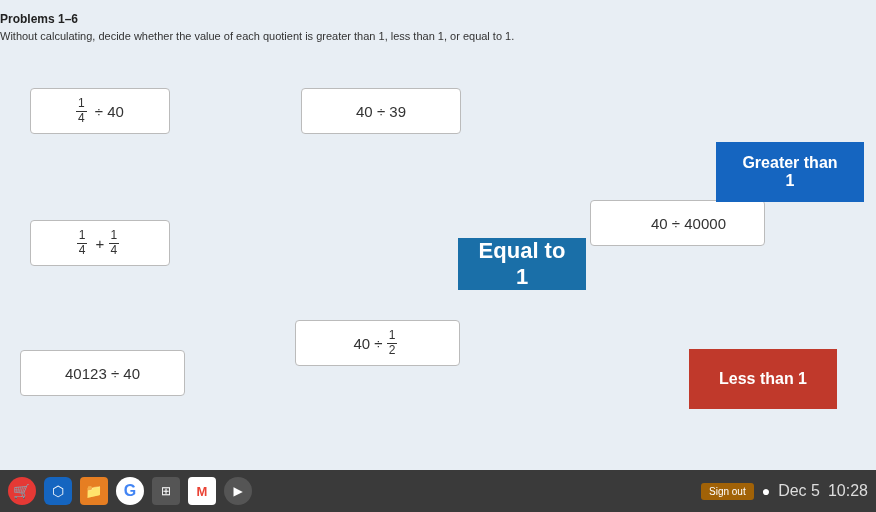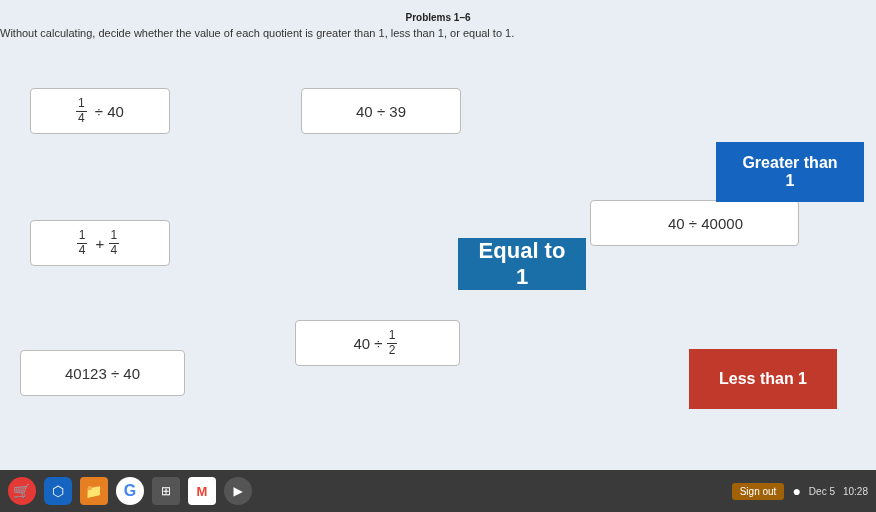--- a/index.html
+++ b/index.html
@@ -60,22 +60,22 @@
     #content {
       position: absolute;
       top: 0; left: 0;
       width: 876px;
       height: 480px;
       background: #e8eef4;
     }
 
     
     #title {
-      text-align: center;
-      font-size: 10px;
+      text-align: left;
+      font-size: 12px;
       font-weight: bold;
       color: #222;
       padding-top: 12px;
     }
 
     #subtitle {
       font-size: 11px;
       color: #333;
       margin-top: 4px;
     }
@@ -167,21 +167,21 @@
       color: white;
       border: none;
       padding: 3px 8px;
       font-size: 10px;
       border-radius: 3px;
       cursor: pointer;
     }
 
     .time-display {
       color: #ddd;
-      font-size: 10px;
+      font-size: 16px;
       text-align: right;
     }
   </style>
 </head>
 <body>
 
 <div id="top-bar">
   <div class="nav-arrow">&lt;</div>
   <span class="page-indicator">1 of 6</span>
   <button class="next-btn">Next</button>
@@ -209,21 +209,21 @@
       <span class="num">1</span>
       <span class="den">4</span>
     </span>
     <span>&nbsp;+&nbsp;</span>
     <span class="frac">
       <span class="num">1</span>
       <span class="den">4</span>
     </span>
   </div>
 
-  <div class="expr-box" style="top:200px; left:590px; width:209px; height:46px;padding-left:36px;">
+  <div class="expr-box" style="top:200px; left:590px; width:175px; height:46px;padding-left:36px;">
     <span>40 ÷ 40000</span>
   </div>
 
   <div class="expr-box" style="top:320px; left:295px; width:165px; height:46px;">
     <span>40 ÷&nbsp;</span>
     <span class="frac">
       <span class="num">1</span>
       <span class="den">2</span>
     </span>
   </div>

